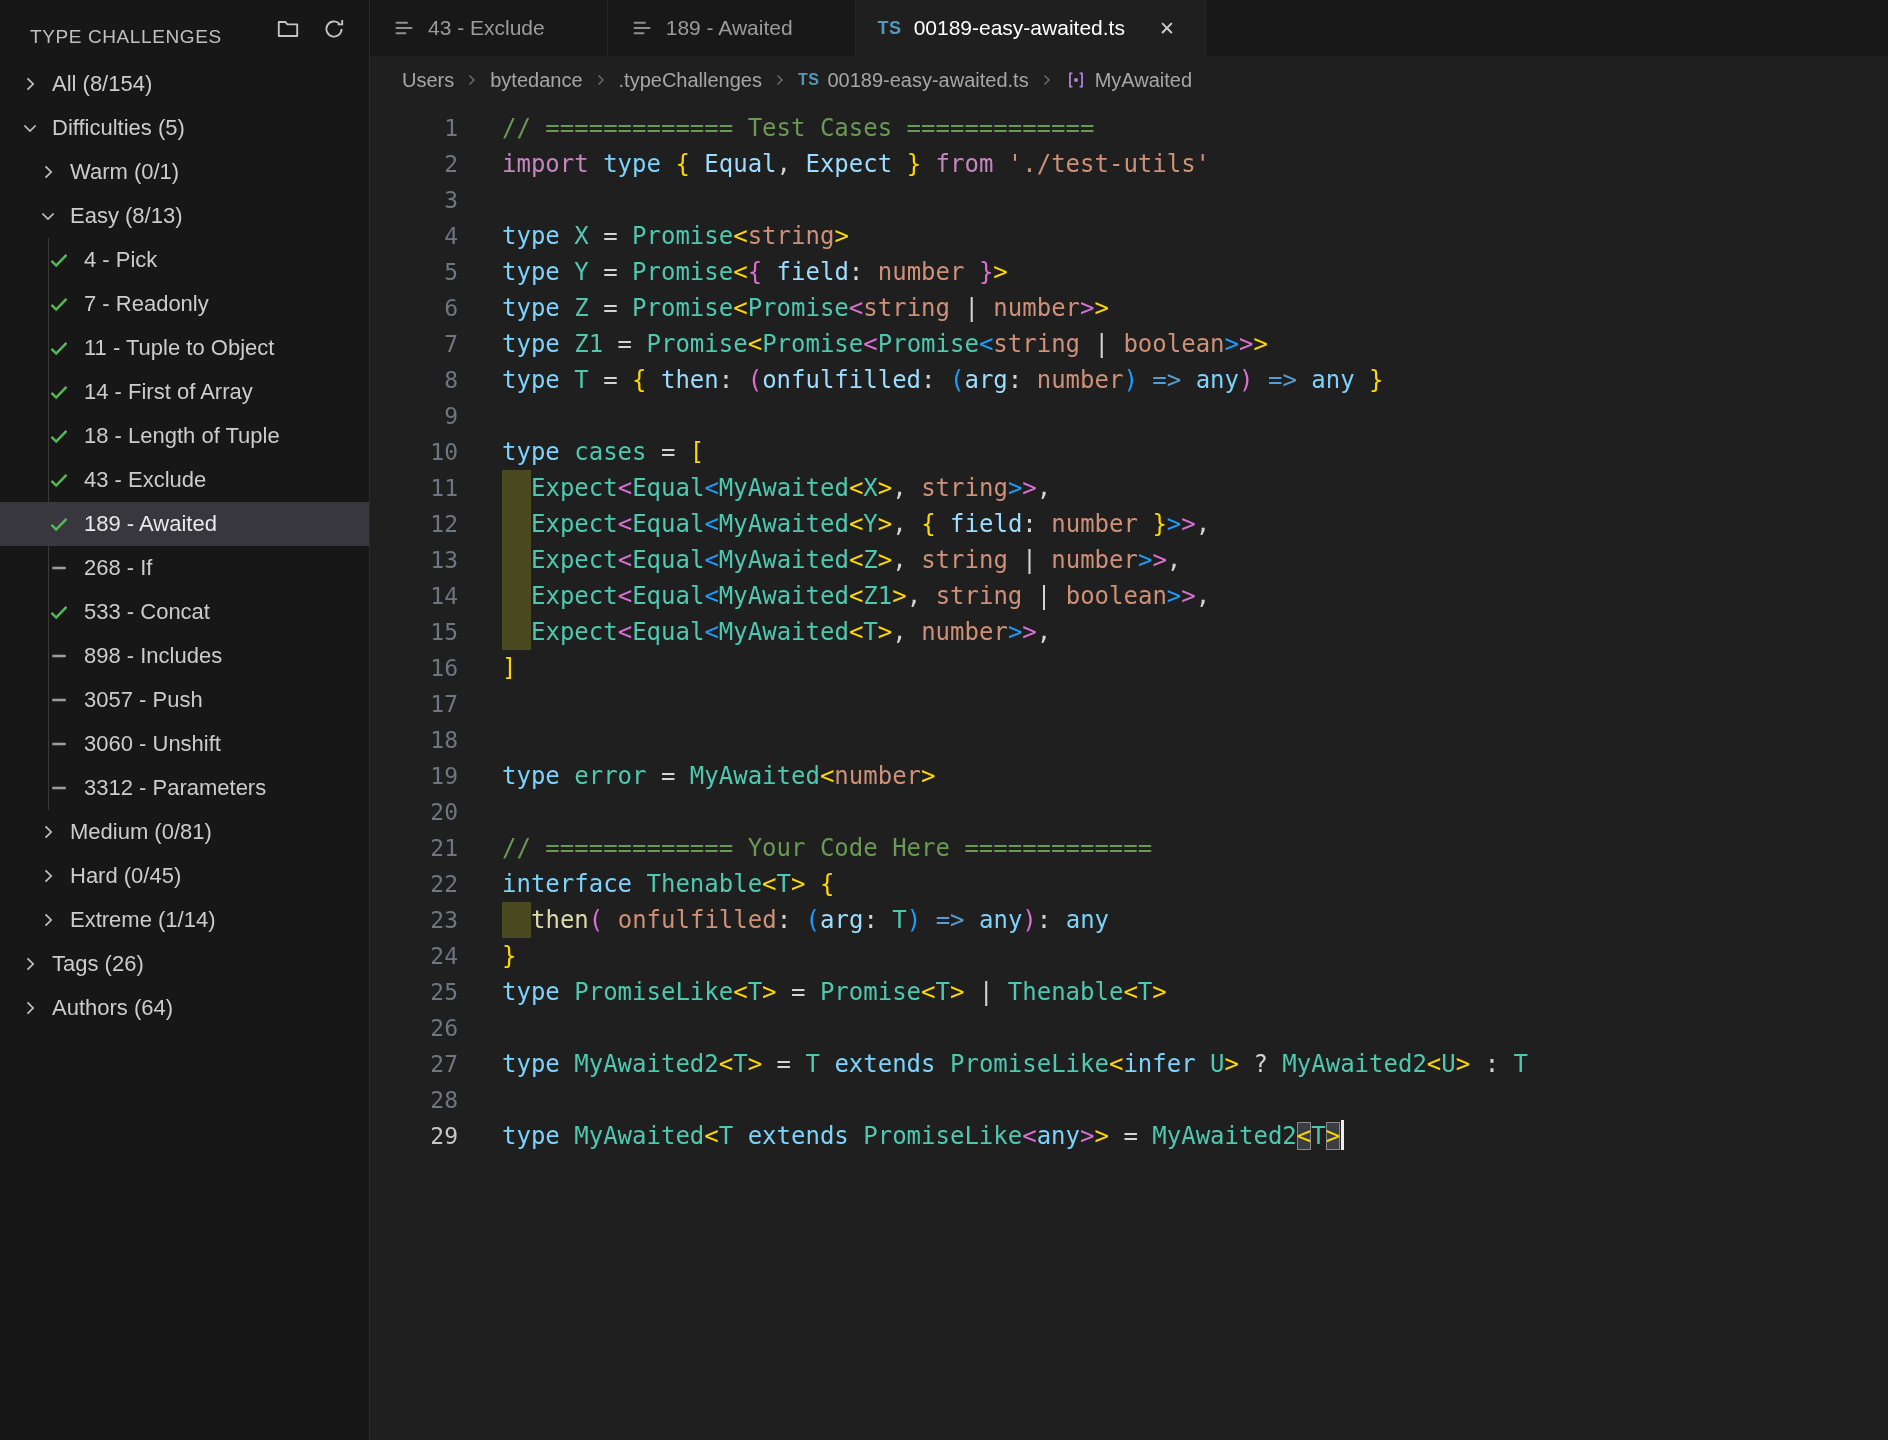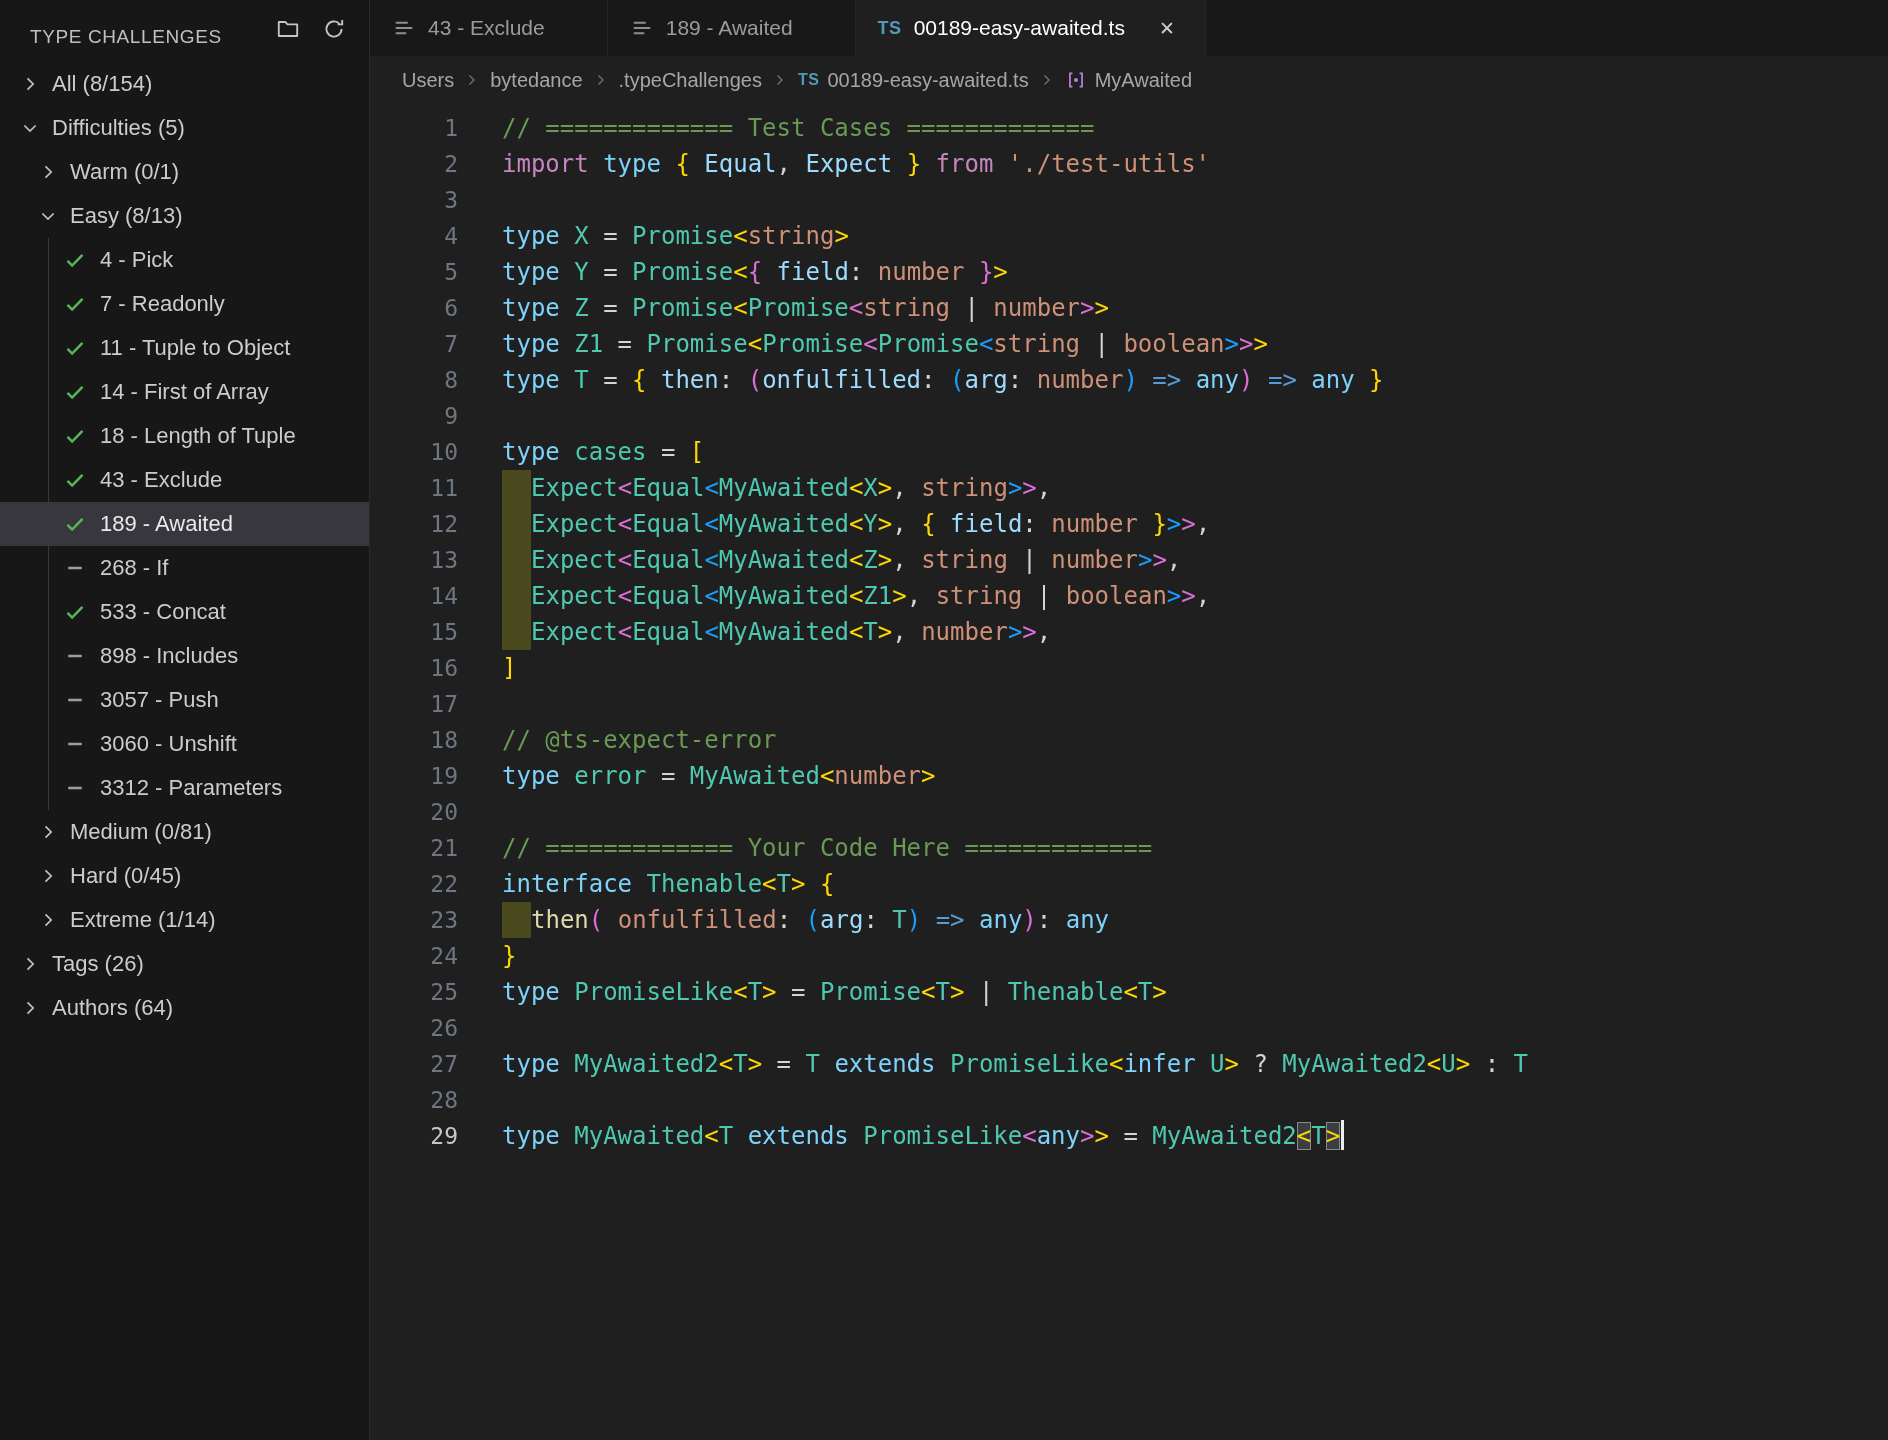--- a/index.html
+++ b/index.html
@@ -16,21 +16,21 @@
   .icon-btn { width:30px; height:30px; display:flex; align-items:center; justify-content:center; cursor:pointer; border-radius:5px; }
 
   .tree { padding-top:4px; position:relative; }
   .trow { height:44px; display:flex; align-items:center; font-size:22px; color:#cccccc; cursor:pointer; }
   .trow.selected { background:#37373d; color:#e9e9e9; }
   .twisty { width:28px; height:28px; display:flex; align-items:center; justify-content:center; margin-right:8px; flex:none; }
   .twisty.down svg { transform:rotate(90deg); }
   .stat { width:26px; margin-right:12px; display:flex; justify-content:center; align-items:center; flex:none; }
   .lvl0 { padding-left:16px; }
   .lvl1 { padding-left:34px;align-items:center; }
-  .lvl2 { padding-left:62px; }
+  .lvl2 { padding-left:46px; }
   .tlabel { white-space:nowrap; }
   .tree-guide { position:absolute; left:48px; top:238px; height:572px; width:1px; background:#3a3a3a; }
 
   
   .main { flex:1; min-width:0; display:flex; flex-direction:column; background:#1f1f1f; }
 
   .tabbar { height:56px; background:#181818; display:flex; align-items:stretch; flex:none; }
   .tab { display:flex; align-items:center; gap:12px; padding:0 24px 0 22px; font-size:21px; color:#9b9b9b; background:#181818; border-right:1px solid #252526; cursor:pointer; white-space:nowrap; }
   .tab:not(.active) { padding-right:62px; }
   .tab.active { background:#1f1f1f; color:#ffffff; }
@@ -348,21 +348,21 @@
           <div class="cl"><span class="ln">8</span><span class="ct"><span class="tk kb">type</span><span class="tk pu"> </span><span class="tk ty">T</span><span class="tk pu"> = </span><span class="tk b1">{</span><span class="tk pu"> </span><span class="tk im">then</span><span class="tk pu">: </span><span class="tk b2">(</span><span class="tk im">onfulfilled</span><span class="tk pu">: </span><span class="tk b3">(</span><span class="tk im">arg</span><span class="tk pu">: </span><span class="tk pr">number</span><span class="tk b3">)</span><span class="tk pu"> </span><span class="tk ar">=&gt;</span><span class="tk pu"> </span><span class="tk kb">any</span><span class="tk b2">)</span><span class="tk pu"> </span><span class="tk ar">=&gt;</span><span class="tk pu"> </span><span class="tk kb">any</span><span class="tk pu"> </span><span class="tk b1">}</span></span></div>
           <div class="cl"><span class="ln">9</span><span class="ct"></span></div>
           <div class="cl"><span class="ln">10</span><span class="ct"><span class="tk kb">type</span><span class="tk pu"> </span><span class="tk ty">cases</span><span class="tk pu"> = </span><span class="tk b1">[</span></span></div>
           <div class="cl"><span class="ln">11</span><span class="ct"><span class="tk iw">  </span><span class="tk ty">Expect</span><span class="tk b2">&lt;</span><span class="tk ty">Equal</span><span class="tk b3">&lt;</span><span class="tk ty">MyAwaited</span><span class="tk b1">&lt;</span><span class="tk ty">X</span><span class="tk b1">&gt;</span><span class="tk pu">, </span><span class="tk pr">string</span><span class="tk b3">&gt;</span><span class="tk b2">&gt;</span><span class="tk pu">,</span></span></div>
           <div class="cl"><span class="ln">12</span><span class="ct"><span class="tk iw">  </span><span class="tk ty">Expect</span><span class="tk b2">&lt;</span><span class="tk ty">Equal</span><span class="tk b3">&lt;</span><span class="tk ty">MyAwaited</span><span class="tk b1">&lt;</span><span class="tk ty">Y</span><span class="tk b1">&gt;</span><span class="tk pu">, </span><span class="tk b1">{</span><span class="tk pu"> </span><span class="tk im">field</span><span class="tk pu">: </span><span class="tk pr">number</span><span class="tk pu"> </span><span class="tk b1">}</span><span class="tk b3">&gt;</span><span class="tk b2">&gt;</span><span class="tk pu">,</span></span></div>
           <div class="cl"><span class="ln">13</span><span class="ct"><span class="tk iw">  </span><span class="tk ty">Expect</span><span class="tk b2">&lt;</span><span class="tk ty">Equal</span><span class="tk b3">&lt;</span><span class="tk ty">MyAwaited</span><span class="tk b1">&lt;</span><span class="tk ty">Z</span><span class="tk b1">&gt;</span><span class="tk pu">, </span><span class="tk pr">string</span><span class="tk pu"> | </span><span class="tk pr">number</span><span class="tk b3">&gt;</span><span class="tk b2">&gt;</span><span class="tk pu">,</span></span></div>
           <div class="cl"><span class="ln">14</span><span class="ct"><span class="tk iw">  </span><span class="tk ty">Expect</span><span class="tk b2">&lt;</span><span class="tk ty">Equal</span><span class="tk b3">&lt;</span><span class="tk ty">MyAwaited</span><span class="tk b1">&lt;</span><span class="tk ty">Z1</span><span class="tk b1">&gt;</span><span class="tk pu">, </span><span class="tk pr">string</span><span class="tk pu"> | </span><span class="tk pr">boolean</span><span class="tk b3">&gt;</span><span class="tk b2">&gt;</span><span class="tk pu">,</span></span></div>
           <div class="cl"><span class="ln">15</span><span class="ct"><span class="tk iw">  </span><span class="tk ty">Expect</span><span class="tk b2">&lt;</span><span class="tk ty">Equal</span><span class="tk b3">&lt;</span><span class="tk ty">MyAwaited</span><span class="tk b1">&lt;</span><span class="tk ty">T</span><span class="tk b1">&gt;</span><span class="tk pu">, </span><span class="tk pr">number</span><span class="tk b3">&gt;</span><span class="tk b2">&gt;</span><span class="tk pu">,</span></span></div>
           <div class="cl"><span class="ln">16</span><span class="ct"><span class="tk b1">]</span></span></div>
           <div class="cl"><span class="ln">17</span><span class="ct"></span></div>
-          <div class="cl"><span class="ln">18</span><span class="ct"><span class="tk c">// @ts-expect-error</span></span></div>
+          <div class="cl"><span class="ln">18</span></div>
           <div class="cl"><span class="ln">19</span><span class="ct"><span class="tk kb">type</span><span class="tk pu"> </span><span class="tk ty">error</span><span class="tk pu"> = </span><span class="tk ty">MyAwaited</span><span class="tk b1">&lt;</span><span class="tk pr">number</span><span class="tk b1">&gt;</span></span></div>
           <div class="cl"><span class="ln">20</span><span class="ct"></span></div>
           <div class="cl"><span class="ln">21</span><span class="ct"><span class="tk c">// ============= Your Code Here =============</span></span></div>
           <div class="cl"><span class="ln">22</span><span class="ct"><span class="tk kb">interface</span><span class="tk pu"> </span><span class="tk ty">Thenable</span><span class="tk b1">&lt;</span><span class="tk ty">T</span><span class="tk b1">&gt;</span><span class="tk pu"> </span><span class="tk b1">{</span></span></div>
           <div class="cl"><span class="ln">23</span><span class="ct"><span class="tk iw">  </span><span class="tk fn">then</span><span class="tk b2">(</span><span class="tk pu"> </span><span class="tk pr">onfulfilled</span><span class="tk pu">: </span><span class="tk b3">(</span><span class="tk im">arg</span><span class="tk pu">: </span><span class="tk ty">T</span><span class="tk b3">)</span><span class="tk pu"> </span><span class="tk ar">=&gt;</span><span class="tk pu"> </span><span class="tk kb">any</span><span class="tk b2">)</span><span class="tk pu">: </span><span class="tk kb">any</span></span></div>
           <div class="cl"><span class="ln">24</span><span class="ct"><span class="tk b1">}</span></span></div>
           <div class="cl"><span class="ln">25</span><span class="ct"><span class="tk kb">type</span><span class="tk pu"> </span><span class="tk ty">PromiseLike</span><span class="tk b1">&lt;</span><span class="tk ty">T</span><span class="tk b1">&gt;</span><span class="tk pu"> = </span><span class="tk ty">Promise</span><span class="tk b1">&lt;</span><span class="tk ty">T</span><span class="tk b1">&gt;</span><span class="tk pu"> | </span><span class="tk ty">Thenable</span><span class="tk b1">&lt;</span><span class="tk ty">T</span><span class="tk b1">&gt;</span></span></div>
           <div class="cl"><span class="ln">26</span><span class="ct"></span></div>
           <div class="cl"><span class="ln">27</span><span class="ct"><span class="tk kb">type</span><span class="tk pu"> </span><span class="tk ty">MyAwaited2</span><span class="tk b1">&lt;</span><span class="tk ty">T</span><span class="tk b1">&gt;</span><span class="tk pu"> = </span><span class="tk ty">T</span><span class="tk pu"> </span><span class="tk kb">extends</span><span class="tk pu"> </span><span class="tk ty">PromiseLike</span><span class="tk b1">&lt;</span><span class="tk kb">infer</span><span class="tk pu"> </span><span class="tk ty">U</span><span class="tk b1">&gt;</span><span class="tk pu"> ? </span><span class="tk ty">MyAwaited2</span><span class="tk b1">&lt;</span><span class="tk ty">U</span><span class="tk b1">&gt;</span><span class="tk pu"> : </span><span class="tk ty">T</span></span></div>
           <div class="cl"><span class="ln">28</span><span class="ct"></span></div>

